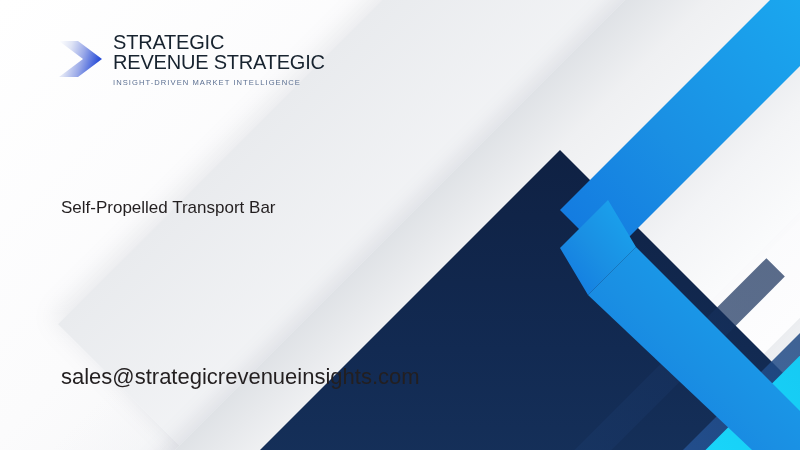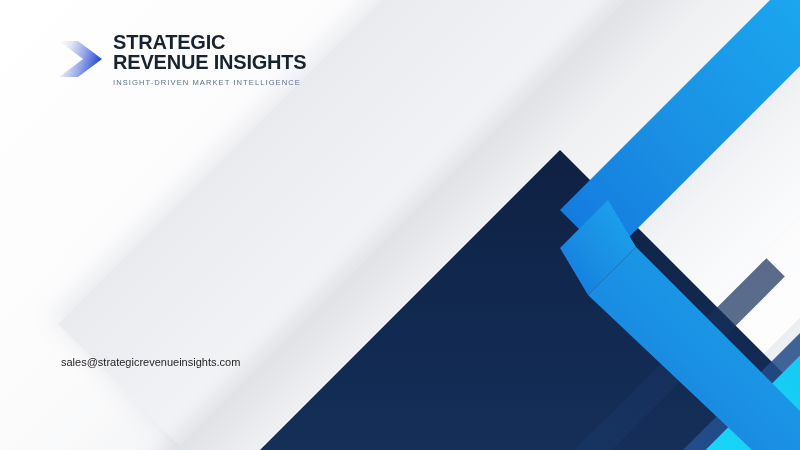--- a/index.html
+++ b/index.html
@@ -143,21 +143,21 @@
     height: 48px;
     flex: 0 0 auto;
   }
   .logo-text {
     display: flex;
     flex-direction: column;
     justify-content: center;
   }
   .logo-line1, .logo-line2 {
     font-family: "Liberation Sans", sans-serif;
-    font-weight: bold;
+    font-weight: normal;
     color: #17232f;
     letter-spacing: -0.2px;
     line-height: 1.02;
     font-size: 20px;
   }
   .logo-tagline {
     font-family: "Liberation Sans", sans-serif;
     font-size: 7.6px;
     font-weight: normal;
     letter-spacing: 1.05px;
@@ -178,23 +178,23 @@
     color: #231f20;
     line-height: 1.15;
   }
   .title-line + .title-line {
     margin-top: 36px;
   }
 
   .email {
     position: absolute;
     left: 61px;
-    top: 356px;
-    font-family: "Liberation Sans", sans-serif;
-    font-size: 11px;
+    top: 364px;
+    font-family: "Liberation Sans", sans-serif;
+    font-size: 22px;
     color: #231f20;
   }
 </style>
 </head>
 <body>
 
 <div class="slide">
 
   <div class="bg-layer">
     <div class="band band-soft"></div>
@@ -259,23 +259,24 @@
           <stop offset="0%" stop-color="#ffffff"></stop>
           <stop offset="30%" stop-color="#dfe4f5"></stop>
           <stop offset="62%" stop-color="#9aa9e8"></stop>
           <stop offset="100%" stop-color="#2b4fd8"></stop>
         </linearGradient>
       </defs>
       <path d="M 1 6 L 20 6 L 44 24 L 20 42 L 1 42 L 25 24 Z" fill="url(#gLogo)"></path>
     </svg>
     <div class="logo-text">
       <div class="logo-line1">STRATEGIC</div>
-      <div class="logo-line2">REVENUE INSIGHTS</div>
+      <div class="logo-line2">REVENUE STRATEGIC</div>
       <div class="logo-tagline">INSIGHT-DRIVEN MARKET INTELLIGENCE</div>
     </div>
   </div>
 
   <div class="title-block">
+    <div class="title-line">Self-Propelled Transport Bar</div>
   </div>
 
   <div class="email">sales@strategicrevenueinsights.com</div>
 
 </div>
 
 </body></html>

